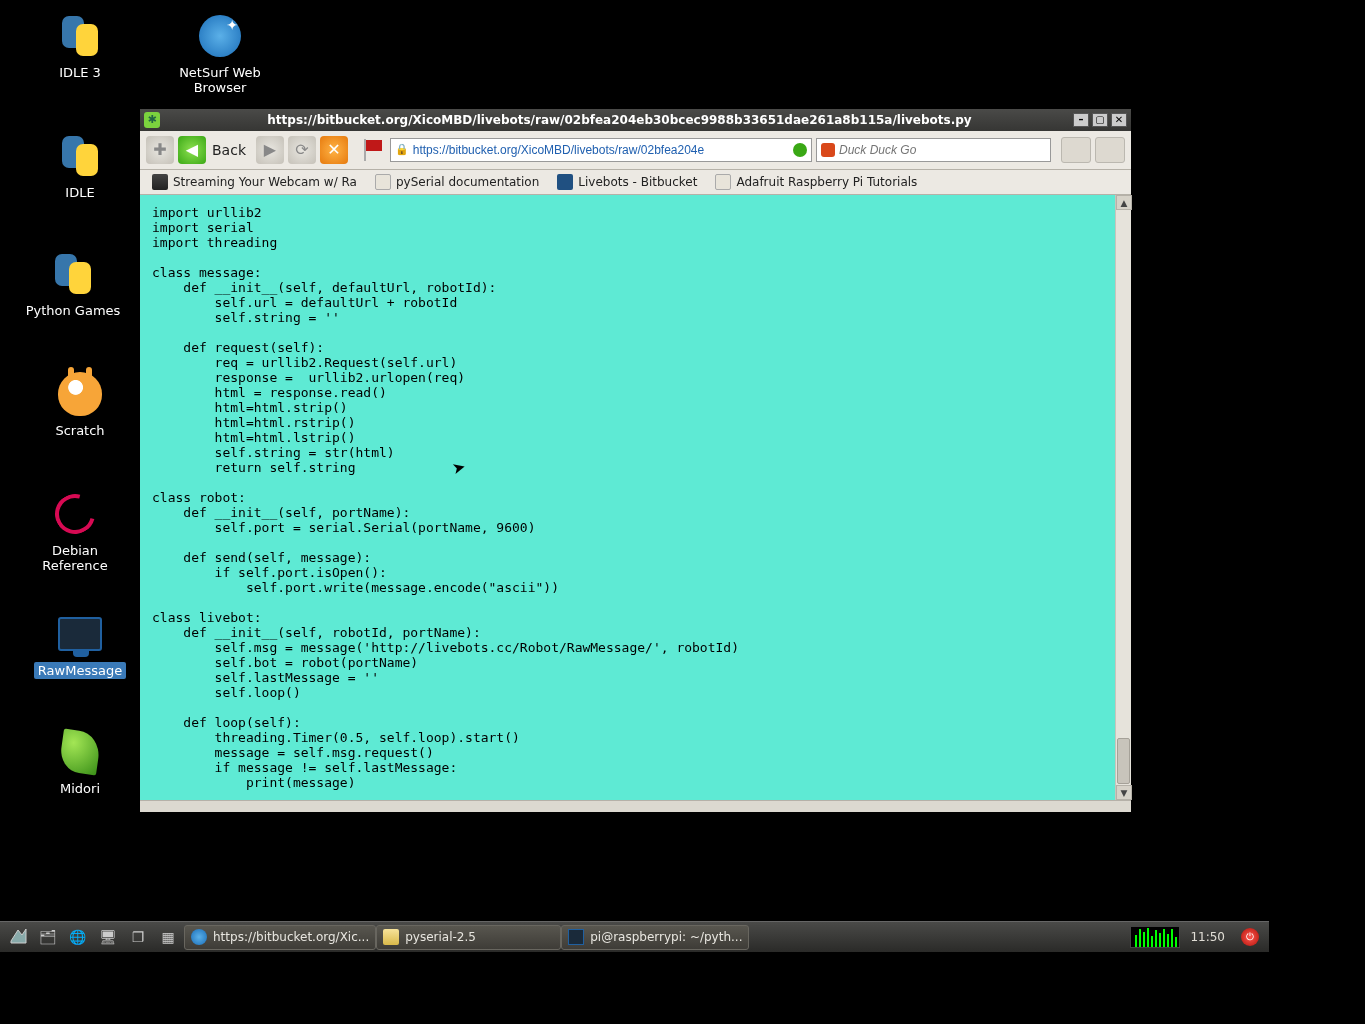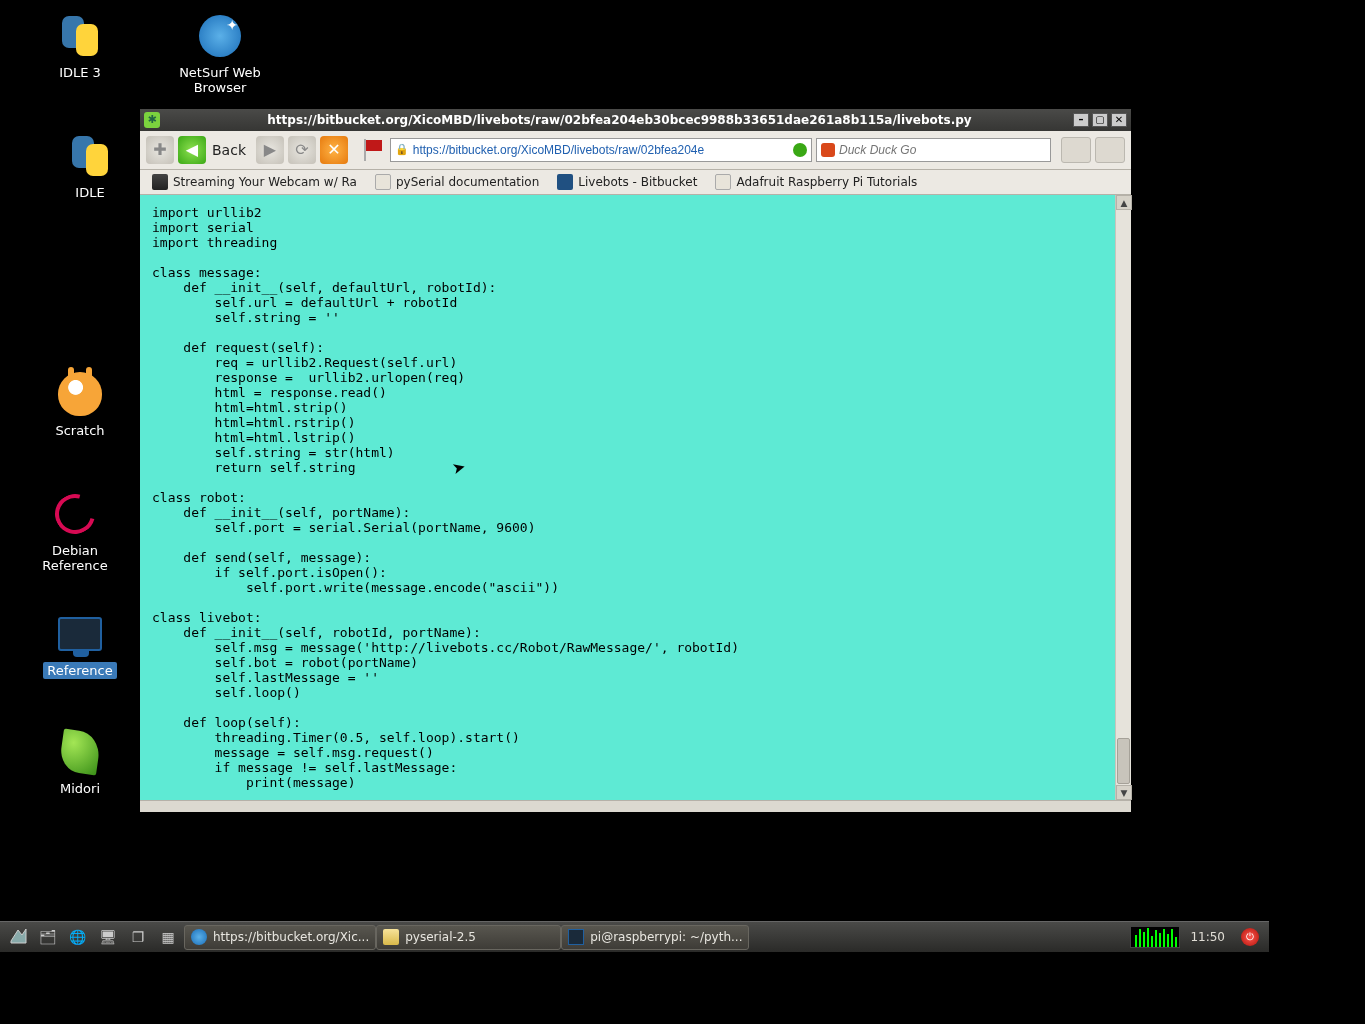--- a/index.html
+++ b/index.html
@@ -201,32 +201,35 @@
 <body>
 
 <div class="desktop">
 
 <div class="desktop-icon" style="left: 25px; top: 12px;"><div class="icon-img">
         <div class="py-logo"></div>
       </div><span class="label">IDLE 3</span></div>
     <div class="desktop-icon" style="left: 165px; top: 12px;"><div class="icon-img">
         <div class="netsurf-logo"></div>
       </div><span class="label">NetSurf Web Browser</span></div>
-    <div class="desktop-icon" style="left: 35px; top: 132px;"><div class="icon-img">
+    <div class="desktop-icon" style="left: 25px; top: 132px;"><div class="icon-img">
         <div class="py-logo"></div>
       </div><span class="label">IDLE</span></div>
+    <div class="desktop-icon" style="left: 18px; top: 250px;"><div class="icon-img">
+        <div class="py-logo"></div>
+      </div><span class="label">Python Games</span></div>
     <div class="desktop-icon" style="left: 25px; top: 370px;"><div class="icon-img">
         <div class="scratch-logo"></div>
       </div><span class="label">Scratch</span></div>
     <div class="desktop-icon" style="left: 20px; top: 490px;"><div class="icon-img">
         <div class="debian-logo"></div>
       </div><span class="label">Debian Reference</span></div>
     <div class="desktop-icon selected" style="left: 25px; top: 610px;"><div class="icon-img">
         <div class="terminal-logo"></div>
-      </div><span class="label">Reference</span></div>
+      </div><span class="label">RawMessage</span></div>
     <div class="desktop-icon" style="left: 25px; top: 728px;"><div class="icon-img">
         <div class="midori-logo"></div>
       </div><span class="label">Midori</span></div>
   </div>
 
 <div class="window">
   <div class="titlebar">
     <div class="app-icon">✱</div>
     <div class="title">https://bitbucket.org/XicoMBD/livebots/raw/02bfea204eb30bcec9988b33651dae261a8b115a/livebots.py</div>
     <div class="win-btns">

